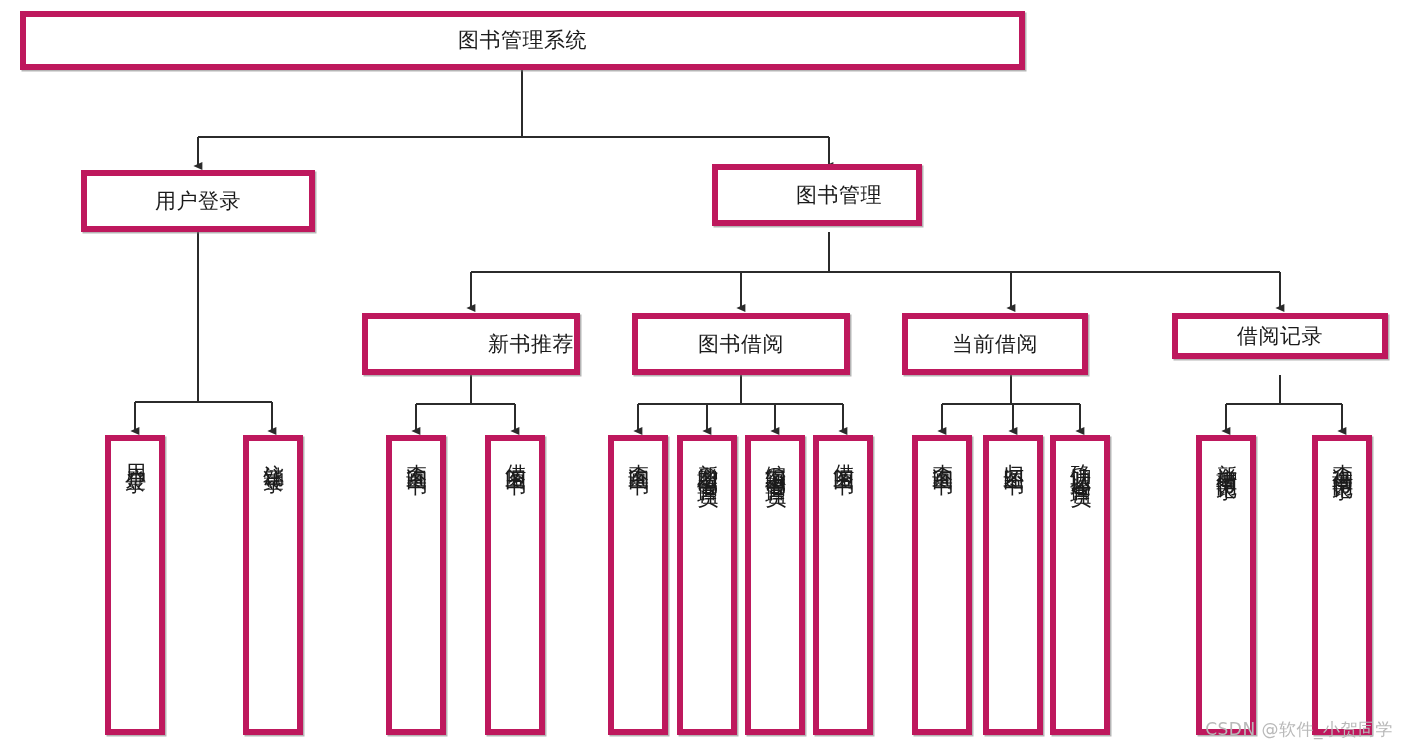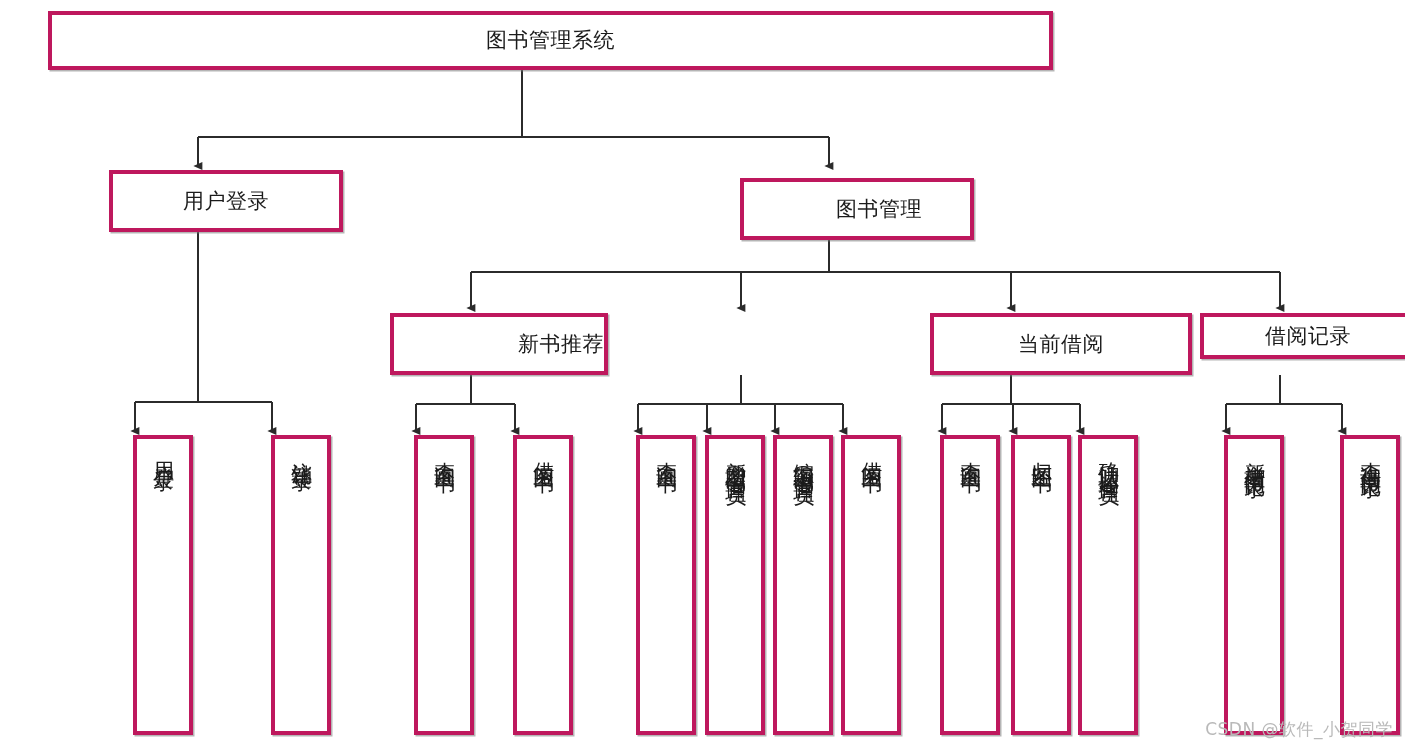--- a/index.html
+++ b/index.html
@@ -24,27 +24,26 @@
     position: absolute;
     left: 0;
     top: 0;
     width: 1405px;
     height: 747px;
   }
   .node-box {
     position: absolute;
     box-sizing: border-box;
     background: #ffffff;
-    border: 4px solid #be185d;
+    border: 6px solid #be185d;
     box-shadow: 1.5px 1.5px 0 0 rgba(120,120,120,0.55);
     display: flex;
     align-items: center;
     justify-content: center;
     overflow: hidden;
-    margin-left: 28px;
   }
   .node-label {
     color: #1b1b1b;
     font-size: 21px;
     line-height: 1.28;
     letter-spacing: 0.5px;
     white-space: nowrap;
     text-align: center;
   }
   
@@ -133,28 +132,31 @@
     </g>
   </svg>
 
   <div class="node-box node-h" style="left: 20px; top: 11px; width: 1005px; height: 59px;">
     <span class="node-label">图书管理系统</span>
   </div>
 
   <div class="node-box node-h" style="left: 81px; top: 170px; width: 234px; height: 62px;">
     <span class="node-label">用户登录</span>
   </div>
-  <div class="node-box node-h" style="left: 712px; top: 178px; width: 234px; height: 62px; padding-left: 44px;">
+  <div class="node-box node-h" style="left: 712px; top: 164px; width: 210px; height: 62px; padding-left: 44px;">
     <span class="node-label">图书管理</span>
   </div>
 
   <div class="node-box node-h" style="left: 362px; top: 313px; width: 218px; height: 62px; justify-content: flex-end;">
     <span class="node-label">新书推荐</span>
   </div>
-  <div class="node-box node-h" style="left: 902px; top: 313px; width: 262px; height: 62px;">
+  <div class="node-box node-h" style="left: 632px; top: 313px; width: 218px; height: 62px;">
+    <span class="node-label">图书借阅</span>
+  </div>
+  <div class="node-box node-h" style="left: 902px; top: 313px; width: 186px; height: 62px;">
     <span class="node-label">当前借阅</span>
   </div>
   <div class="node-box node-h" style="left: 1172px; top: 313px; width: 216px; height: 46px;">
     <span class="node-label">借阅记录</span>
   </div>
 
   <div class="node-box node-v" style="left: 105px; top: 435px; width: 60px; height: 300px;">
     <span class="node-label">用户登录</span>
   </div>
   <div class="node-box node-v" style="left: 243px; top: 435px; width: 60px; height: 300px;">

